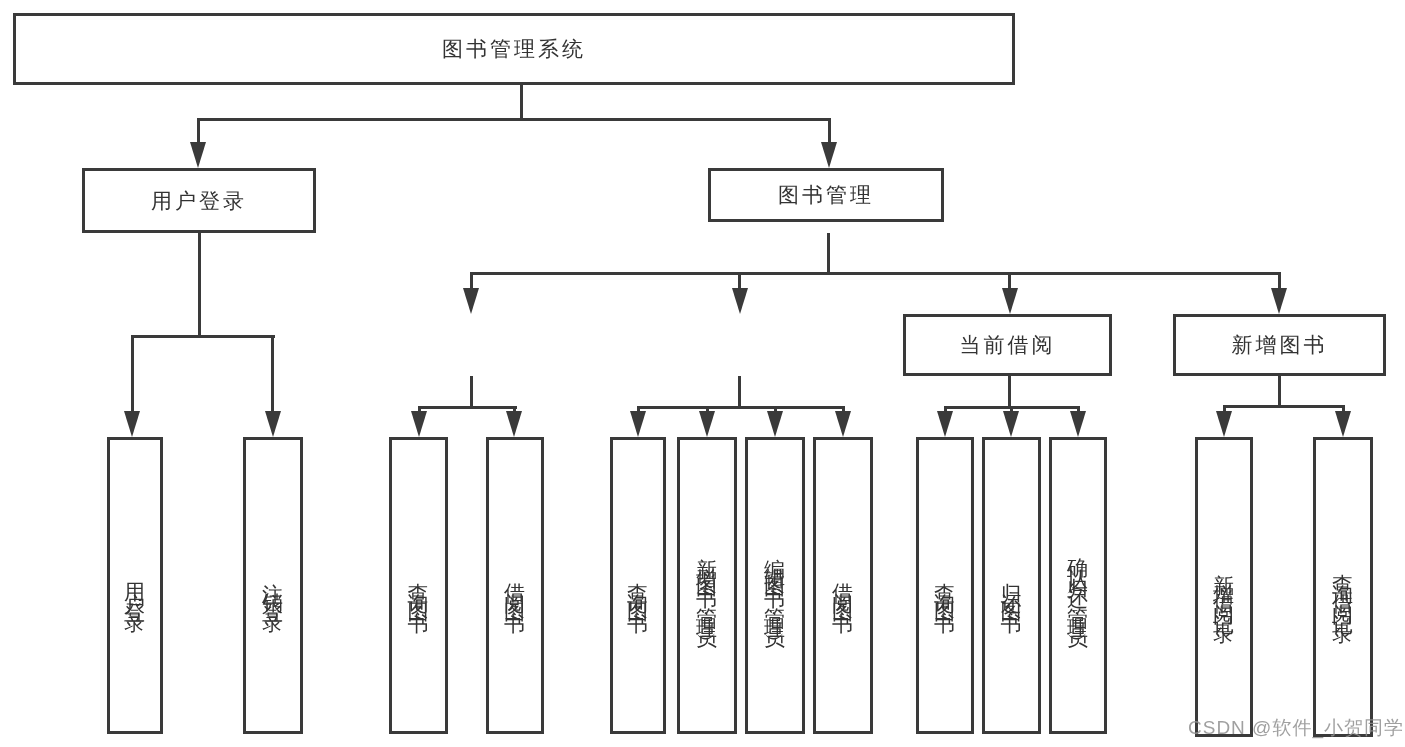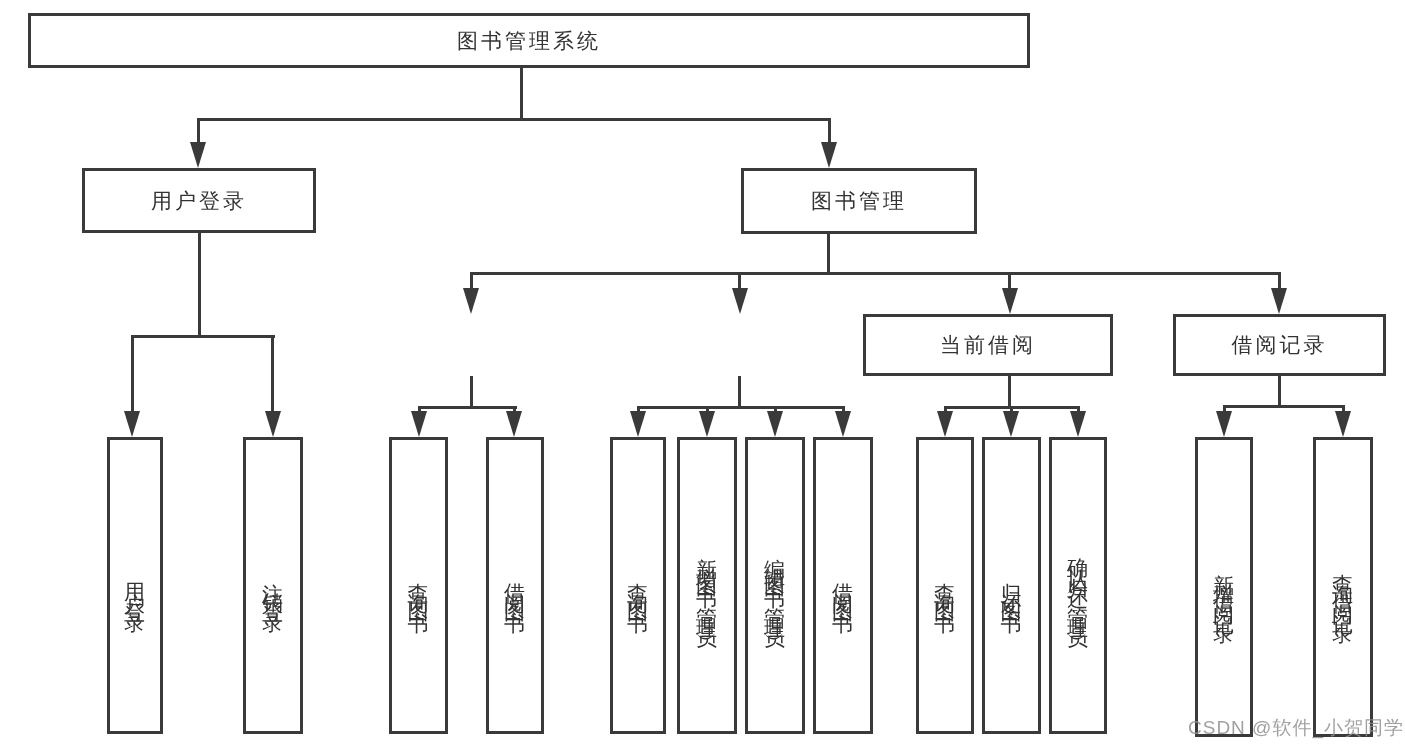--- a/index.html
+++ b/index.html
@@ -31,35 +31,35 @@
     position:absolute; left:1188px; top:715px; z-index:5;
     font-size:19px; letter-spacing:1px; white-space:nowrap;
     color:rgba(143,143,143,0.85);
   }
 </style>
 </head>
 <body>
 
 <div class="canvas">
 
-  <div class="box" style="left:28px;top:13px;width:1002px;height:55px">
+  <div class="box" style="left:13px;top:13px;width:1002px;height:72px">
     <span class="hlbl">图书管理系统</span>
   </div>
 
   <div class="vline" style="left:520px;top:68px;height:50px"></div>
   <div class="hline" style="left:197px;top:118px;width:634px"></div>
   <div class="vline" style="left:197px;top:118px;height:30px"></div>
   <div class="arrow" style="left:190px;top:142px"></div>
   <div class="vline" style="left:828px;top:118px;height:30px"></div>
   <div class="arrow" style="left:821px;top:142px"></div>
 
   <div class="box" style="left:82px;top:168px;width:234px;height:65px">
     <span class="hlbl">用户登录</span>
   </div>
-  <div class="box" style="left:741px;top:168px;width:236px;height:66px">
+  <div class="box" style="left:708px;top:168px;width:236px;height:54px">
     <span class="hlbl">图书管理</span>
   </div>
 
   <div class="vline" style="left:198px;top:233px;height:103px"></div>
   <div class="hline" style="left:131px;top:335px;width:144px"></div>
   <div class="vline" style="left:131px;top:335px;height:80px"></div>
   <div class="arrow" style="left:124px;top:411px"></div>
   <div class="vline" style="left:271px;top:335px;height:80px"></div>
   <div class="arrow" style="left:265px;top:411px"></div>
 
@@ -67,25 +67,25 @@
   <div class="hline" style="left:470px;top:272px;width:811px"></div>
   <div class="vline" style="left:470px;top:272px;height:22px"></div>
   <div class="arrow" style="left:463px;top:288px"></div>
   <div class="vline" style="left:738px;top:272px;height:22px"></div>
   <div class="arrow" style="left:732px;top:288px"></div>
   <div class="vline" style="left:1008px;top:272px;height:22px"></div>
   <div class="arrow" style="left:1002px;top:288px"></div>
   <div class="vline" style="left:1278px;top:272px;height:22px"></div>
   <div class="arrow" style="left:1271px;top:288px"></div>
 
-  <div class="box" style="left:863px;top:314px;width:250px;height:62px">
+  <div class="box" style="left:903px;top:314px;width:209px;height:62px">
     <span class="hlbl">当前借阅</span>
   </div>
   <div class="box" style="left:1173px;top:314px;width:213px;height:62px">
-    <span class="hlbl">借阅记录</span>
+    <span class="hlbl">新增图书</span>
   </div>
 
   <div class="vline" style="left:470px;top:376px;height:32px"></div>
   <div class="hline" style="left:418px;top:406px;width:99px"></div>
   <div class="vline" style="left:418px;top:406px;height:12px"></div>
   <div class="arrow" style="left:411px;top:411px"></div>
   <div class="vline" style="left:513px;top:406px;height:12px"></div>
   <div class="arrow" style="left:506px;top:411px"></div>
 
   <div class="vline" style="left:738px;top:376px;height:32px"></div>

